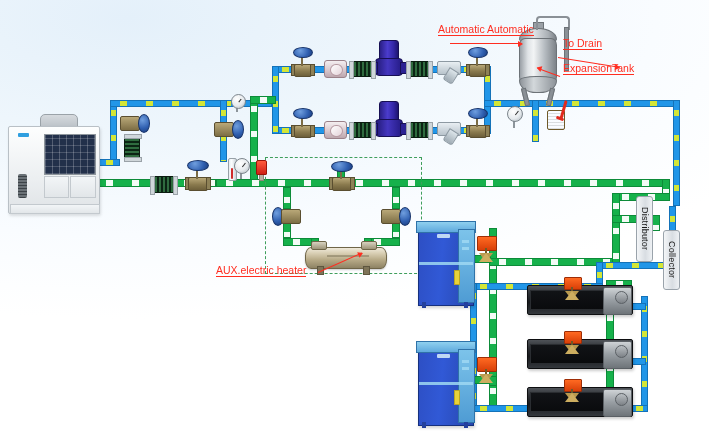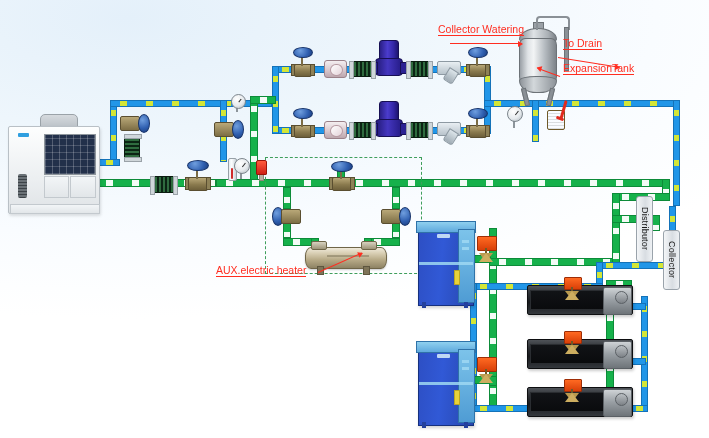--- a/index.html
+++ b/index.html
@@ -519,21 +519,21 @@
     <div class="motvalve2" style="left:3px;top:14px;"></div>
   </div>
 
   <div class="manifold-tag" style="left:636px;top:196px;width:15px;height:64px;">
     <span>Distributor</span>
   </div>
   <div class="manifold-tag" style="left:663px;top:230px;width:15px;height:58px;">
     <span>Collector</span>
   </div>
 
-  <div class="rlabel" style="left:438px;top:24px;">Collector Watering</div>
+  <div class="rlabel" style="left:438px;top:24px;">Automatic Automatic</div>
   <div class="leader" style="left:450px;top:43px;width:72px;"></div>
 
   <div class="rlabel" style="left:563px;top:38px;">To Drain</div>
   <div class="leader" style="left:558px;top:57px;width:62px;transform:rotate(9deg);"></div>
 
   <div class="rlabel" style="left:563px;top:63px;">ExpansionTank</div>
   <div class="leader" style="left:560px;top:76px;width:24px;transform:rotate(200deg);transform-origin:0 50%;"></div>
 
   <div class="rlabel" style="left:216px;top:265px;">AUX.electric heater</div>
   <div class="leader" style="left:318px;top:272px;width:48px;transform:rotate(-24deg);transform-origin:0 50%;"></div>

